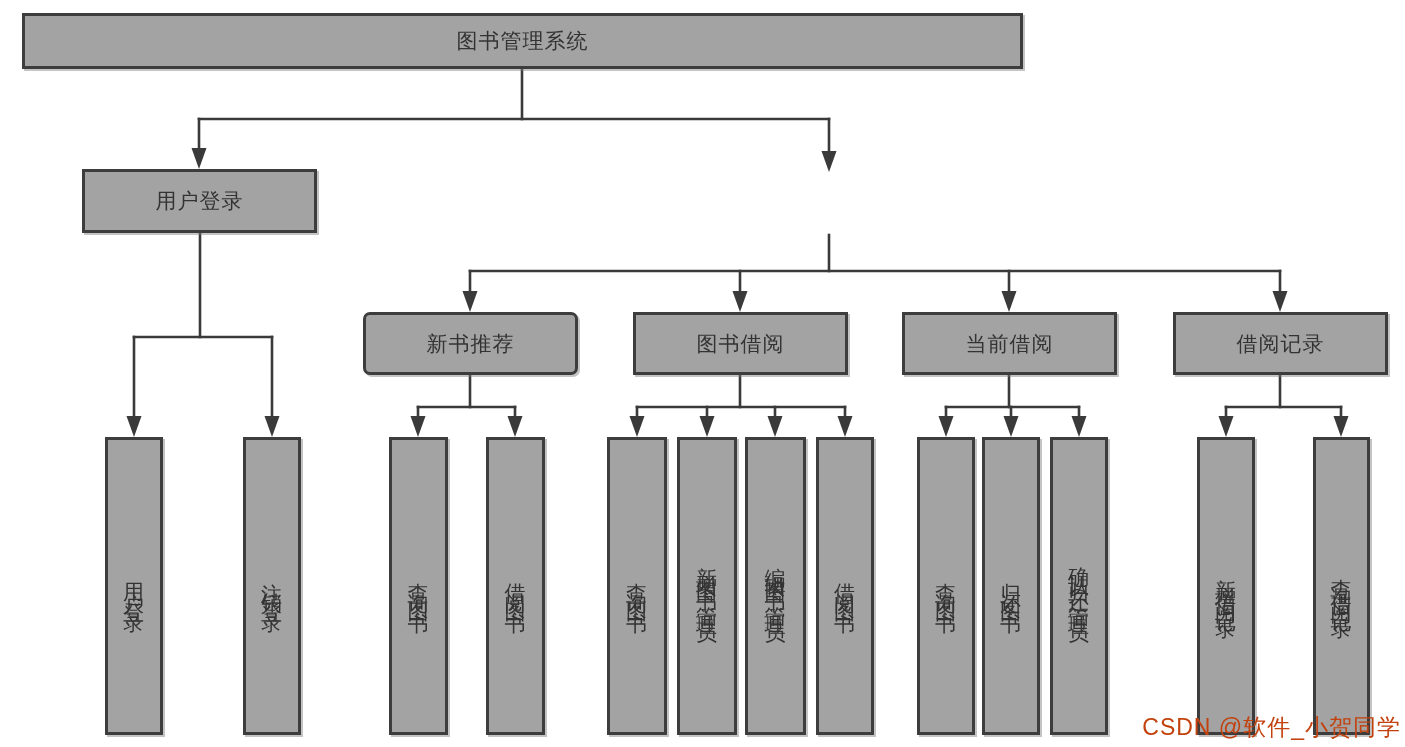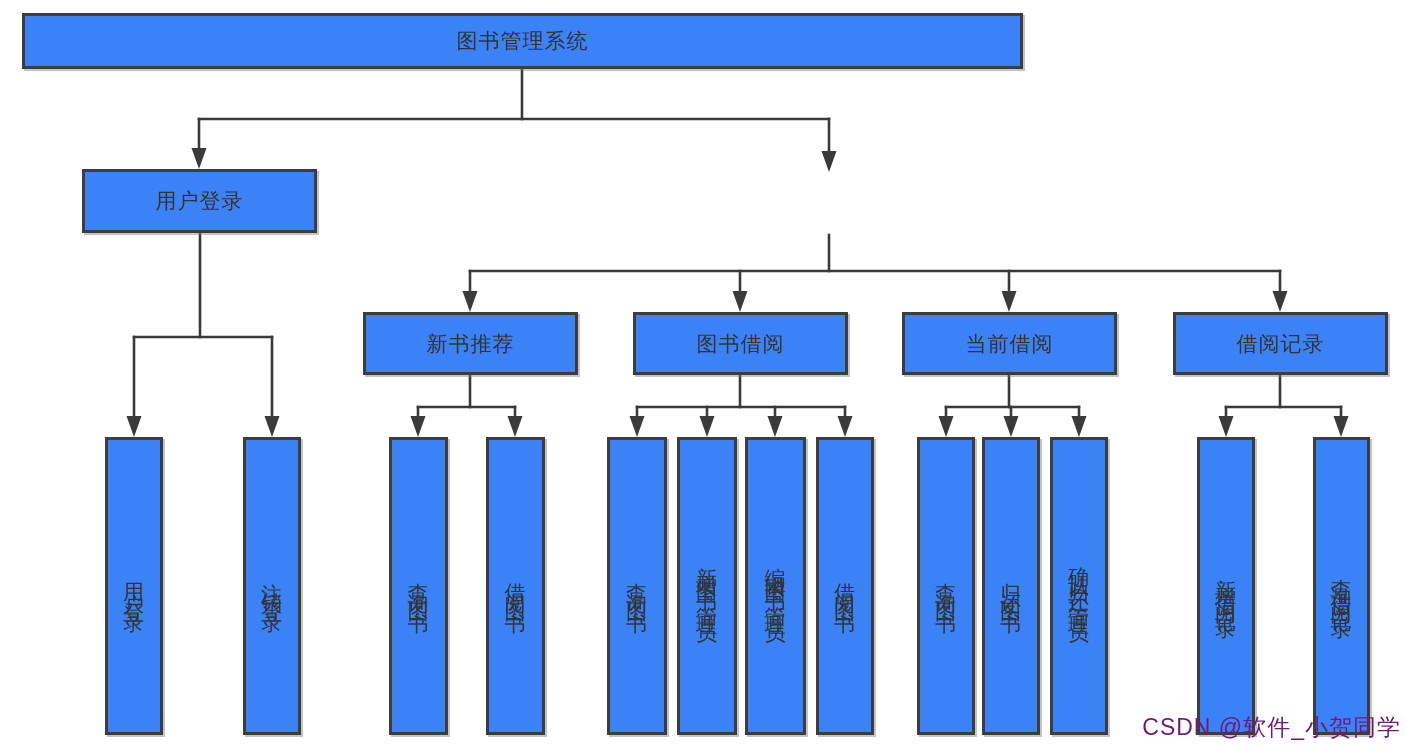--- a/index.html
+++ b/index.html
@@ -7,21 +7,21 @@
     position:relative;
     width:1405px;height:747px;
     background:#ffffff;
     overflow:hidden;
     font-family:"Liberation Sans","DejaVu Sans",sans-serif;
   }
   #wires{position:absolute;left:0;top:0;width:1405px;height:747px;}
   .node{
     position:absolute;
     box-sizing:border-box;
-    background:#3b82f6;
+    background:#a3a3a3;
     border:3px solid #3d3d3d;
     box-shadow:2px 2px 0 rgba(125,125,125,0.45);
     display:flex;align-items:center;justify-content:center;
     color:#333333;
     font-size:21px;
     letter-spacing:1px;
     text-align:center;
     z-index:2;
   }
   .node.leaf{border-width:3px;}
@@ -30,21 +30,21 @@
     text-orientation:mixed;
     letter-spacing:10px;
     line-height:1;
     white-space:nowrap;
   }
   .node.leaf.long span{letter-spacing:8px;}
   #watermark{
     position:absolute;
     right:4px;bottom:4px;
     font-size:23px;
-    color:#701a75;
+    color:#c2410c;
     letter-spacing:1px;
     z-index:3;
     white-space:nowrap;
   }
   line{stroke:#3a3a3a;stroke-width:2.6;stroke-linecap:square;}
   polygon{fill:#3a3a3a;stroke:none;}
 </style>
 </head>
 <body>
 
@@ -112,21 +112,21 @@
   </svg>
 
   <div class="node" style="left:22px;top:13px;width:1001px;height:56px;">
     <span>图书管理系统</span>
   </div>
 
   <div class="node" style="left:82px;top:169px;width:235px;height:64px;">
     <span>用户登录</span>
   </div>
 
-  <div class="node" style="left:363px;top:312px;width:215px;height:63px;">
+  <div class="node" style="left:363px;top:312px;width:215px;height:63px;border-radius:7px;">
     <span>新书推荐</span>
   </div>
   <div class="node" style="left:633px;top:312px;width:215px;height:63px;">
     <span>图书借阅</span>
   </div>
   <div class="node" style="left:902px;top:312px;width:215px;height:63px;">
     <span>当前借阅</span>
   </div>
   <div class="node" style="left:1173px;top:312px;width:215px;height:63px;">
     <span>借阅记录</span>

